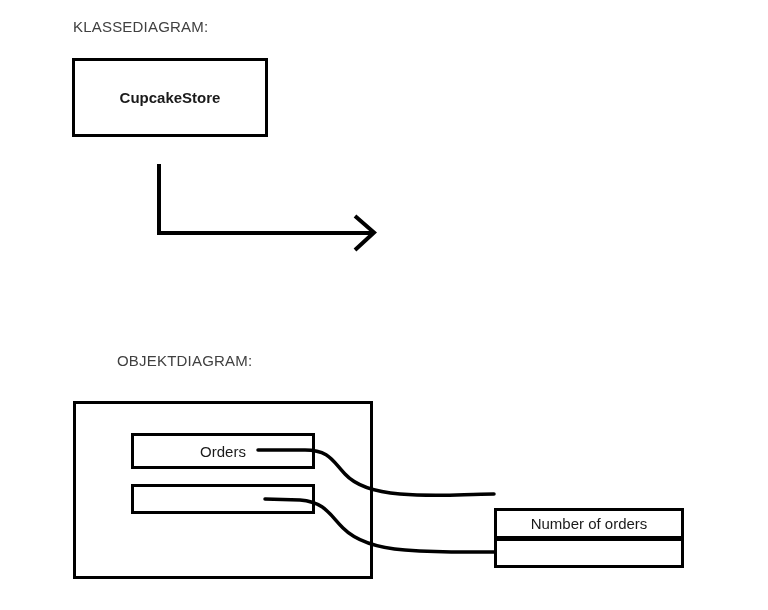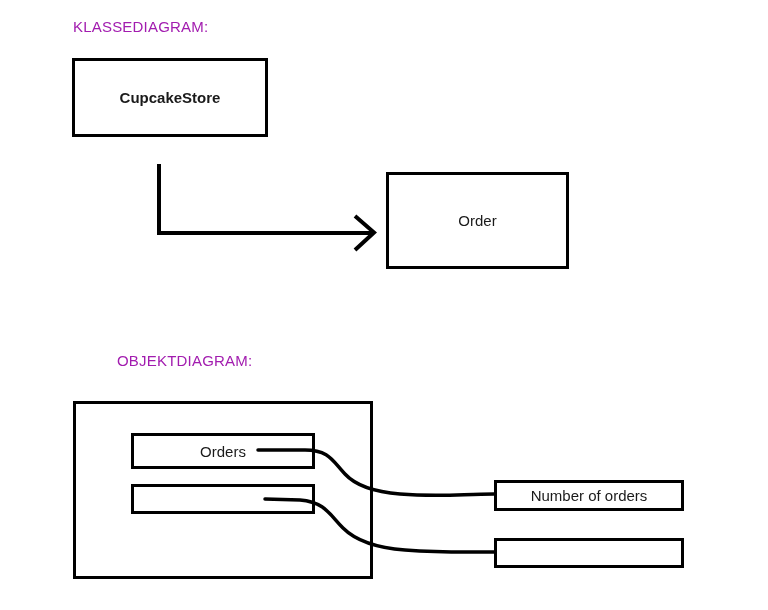--- a/index.html
+++ b/index.html
@@ -21,21 +21,21 @@
     left: 0;
     top: 0;
     width: 768px;
     height: 610px;
   }
 
   .section-title {
     position: absolute;
     font-size: 15px;
     letter-spacing: 0.2px;
-    color: #a21caf;
+    color: #404040;
     white-space: nowrap;
     font-family: "Liberation Sans", sans-serif;
   }
   #klasse-title { left: 73px; top: 18px; }
   #objekt-title { left: 73px; top: 352px; margin-left: 44px; }
 
   .node {
     position: absolute;
     border: 3px solid #000000;
     background: #ffffff;
@@ -63,21 +63,21 @@
     display: block;
   }
 
   #object-orders {
     left: 131px; top: 433px; width: 184px; height: 36px;
   }
   #object-orders-value {
     left: 131px; top: 484px; width: 184px; height: 30px;
   }
   #object-number-of-orders {
-    left: 494px; top: 480px; width: 190px; height: 31px;
+    left: 494px; top: 508px; width: 190px; height: 31px;
   }
   #object-number-of-orders-value {
     left: 494px; top: 538px; width: 190px; height: 30px;
   }
 
   .edge-layer {
     position: absolute;
     left: 0; top: 0;
     width: 768px;
     height: 610px;
@@ -88,23 +88,20 @@
 <body>
 
 <div class="canvas">
 
   <div class="section-title" id="klasse-title">KLASSEDIAGRAM:</div>
 
   <div class="node" id="class-cupcakestore">
     <span class="node-label">CupcakeStore</span>
   </div>
 
-  <div class="node" id="class-order">
-    <span class="node-label">Order</span>
-  </div>
 
   <div class="section-title" id="objekt-title">OBJEKTDIAGRAM:</div>
 
   <div class="node" id="object-container"></div>
 
   <div class="node" id="object-orders">
     <span class="node-label">Orders</span>
   </div>
 
   <div class="node" id="object-orders-value">

